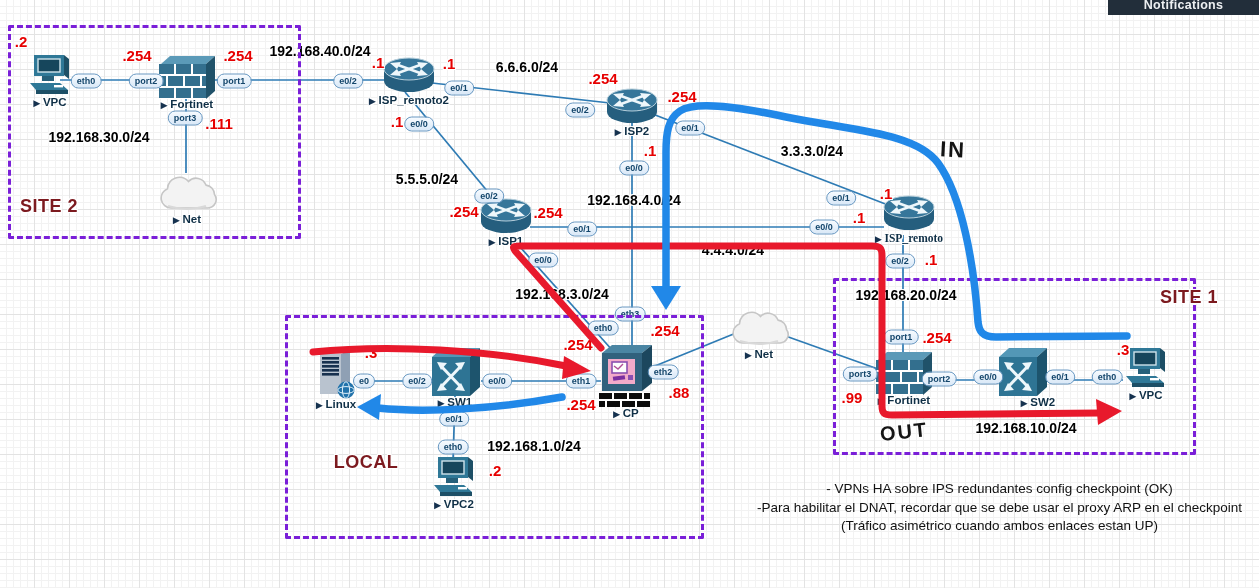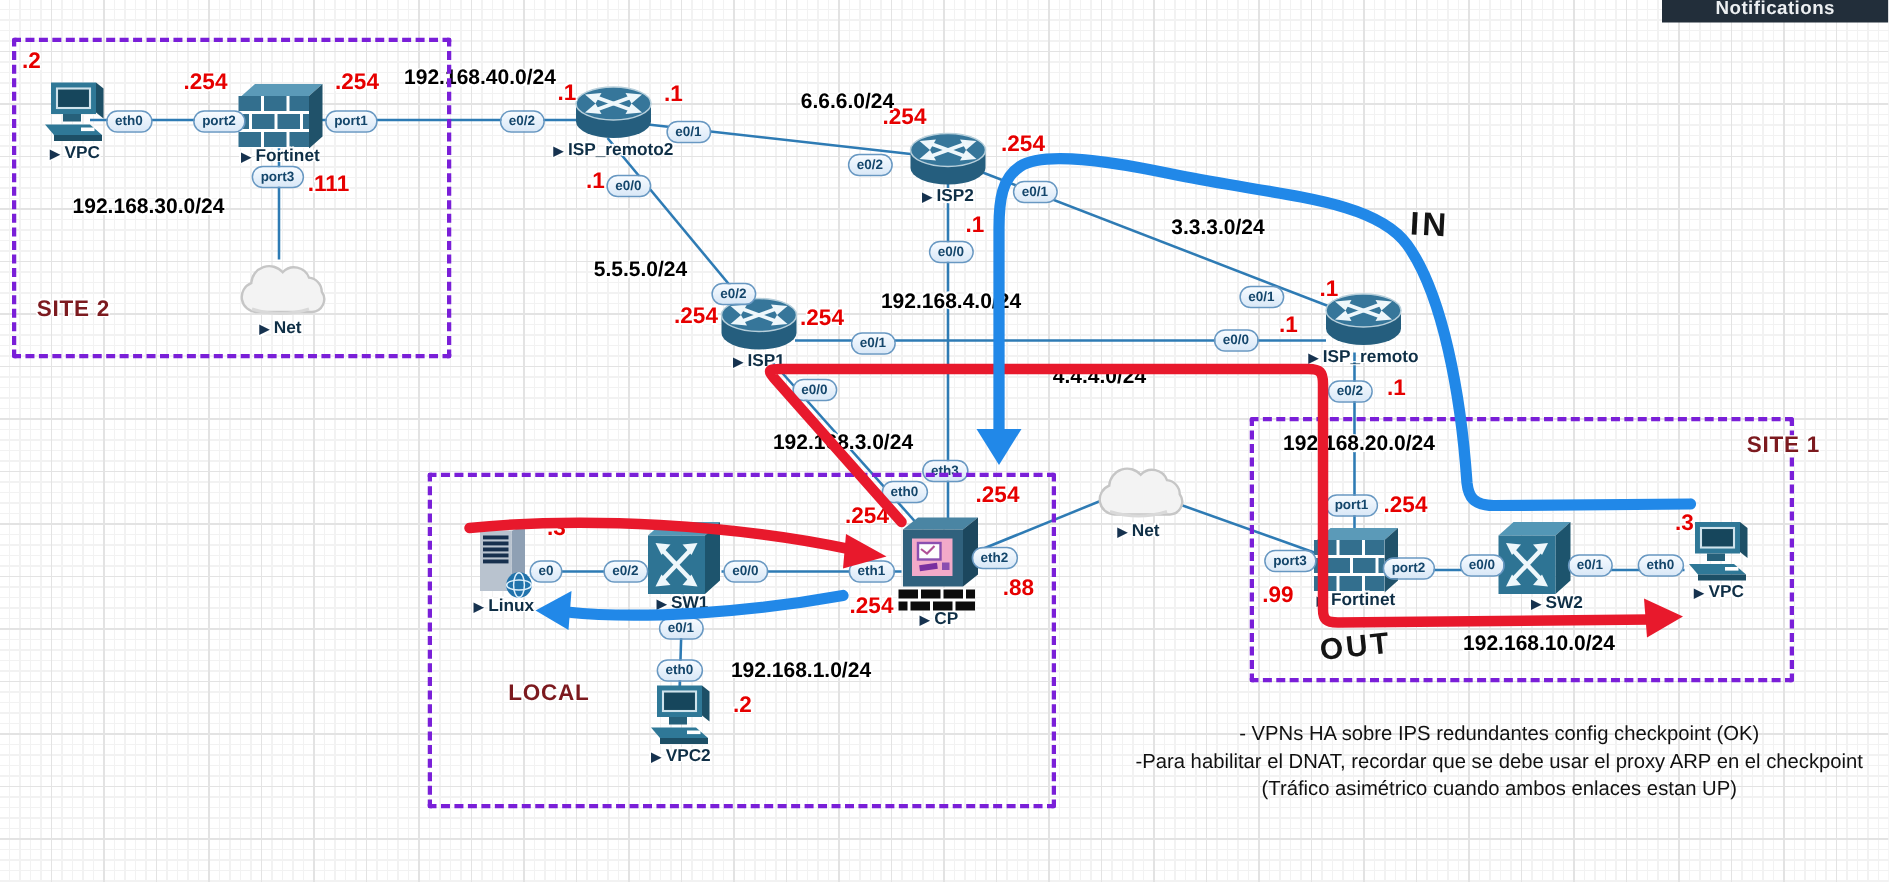--- a/index.html
+++ b/index.html
@@ -43,21 +43,21 @@
     position:absolute;z-index:3;transform:translate(-50%,-50%);white-space:nowrap;
     font-size:14px;font-weight:bold;color:var(--net-color);
     text-shadow:-1px -1px 0 #fff,1px -1px 0 #fff,-1px 1px 0 #fff,1px 1px 0 #fff;
   }
   .sitebox{
     position:absolute;z-index:4;border:3px dashed var(--site-border);
     pointer-events:none;border-radius:2px;
   }
   .sitetitle{
     position:absolute;z-index:4;transform:translate(-50%,-50%);white-space:nowrap;
-    font-size:15px;font-weight:bold;color:var(--site-title);letter-spacing:.5px;
+    font-size:18px;font-weight:bold;color:var(--site-title);letter-spacing:.5px;
     text-shadow:-1px -1px 0 #fff,1px -1px 0 #fff,-1px 1px 0 #fff,1px 1px 0 #fff;
   }
   .hand-text{
     position:absolute;z-index:6;transform:translate(-50%,-50%) rotate(3deg);
     font-weight:800;color:#141414;white-space:nowrap;
   }
   #in-label{font-size:22px;letter-spacing:2px;}
   #out-label{font-size:20px;letter-spacing:2px;transform:translate(-50%,-50%) rotate(-6deg);}
   .hred{stroke:var(--hand-red);stroke-width:7;fill:none;stroke-linecap:round;stroke-linejoin:round;}
   .fred{fill:var(--hand-red);}
@@ -196,21 +196,21 @@
               <line x1="16" y1="10" x2="38" y2="18"></line>
               <line x1="38" y1="10" x2="16" y2="18"></line>
             </g>
             <g fill="#eef7fb">
               <polygon points="8,8 19,7 15,14"></polygon>
               <polygon points="46,8 35,7 39,14"></polygon>
               <polygon points="8,20 19,21 15,14"></polygon>
               <polygon points="46,20 35,21 39,14"></polygon>
             </g>
           </svg></span></div>
-      <div class="nlabel" style="left: 909px; top: 232px;"><span class="tri">▶</span><span>ISP_remoto</span></div>
+      <div class="nlabel" style="left: 909px; top: 232px; font-family: Liberation Serif, serif;"><span class="tri">▶</span><span>ISP_remoto</span></div>
       <div class="node" style="left: 598px; top: 342px;"><span><svg viewBox="0 0 56 66" width="56" height="66">
             <polygon points="4,11 14,3 54,3 44,11" fill="#4a85a3"></polygon>
             <polygon points="44,11 54,3 54,41 44,49" fill="#1c475e"></polygon>
             <rect x="4" y="11" width="40" height="38" fill="#30617d"></rect>
             <rect x="10" y="17" width="27" height="25" fill="#f2aac9"></rect>
             <rect x="14" y="20" width="15" height="11" fill="#fdfdfd" stroke="#8a4fb0" stroke-width="1.6"></rect>
             <path d="M16 24 l4 3 5 -5" stroke="#b04f96" stroke-width="1.4" fill="none"></path>
             <rect x="15" y="34" width="12" height="4" fill="#7a2fa0" transform="rotate(-8 21 36)"></rect>
             <rect x="30" y="33" width="5" height="5" fill="#8a4fb0"></rect>
             <rect x="0" y="50" width="52" height="15" fill="#ffffff"></rect>
@@ -375,21 +375,21 @@
       <div class="iplabel" style="left: 679px; top: 392px;">.88</div>
       <div class="iplabel" style="left: 937px; top: 337px;">.254</div>
       <div class="iplabel" style="left: 852px; top: 397px;">.99</div>
       <div class="iplabel" style="left: 1123px; top: 349px;">.3</div>
       <div class="iplabel" style="left: 371px; top: 352px;">.3</div>
       <div class="iplabel" style="left: 495px; top: 470px;">.2</div>
     </div>
   <div id="netlabels">
       <div class="netlabel" style="left: 320px; top: 51px;">192.168.40.0/24</div>
       <div class="netlabel" style="left: 99px; top: 137px;">192.168.30.0/24</div>
-      <div class="netlabel" style="left: 527px; top: 67px; margin-left: 38px;">6.6.6.0/24</div>
+      <div class="netlabel" style="left: 527px; top: 67px;">6.6.6.0/24</div>
       <div class="netlabel" style="left: 427px; top: 179px;">5.5.5.0/24</div>
       <div class="netlabel" style="left: 812px; top: 151px;">3.3.3.0/24</div>
       <div class="netlabel" style="left: 634px; top: 200px;">192.168.4.0/24</div>
       <div class="netlabel" style="left: 733px; top: 250px;">4.4.4.0/24</div>
       <div class="netlabel" style="left: 562px; top: 294px;">192.168.3.0/24</div>
       <div class="netlabel" style="left: 906px; top: 295px;">192.168.20.0/24</div>
       <div class="netlabel" style="left: 534px; top: 446px;">192.168.1.0/24</div>
       <div class="netlabel" style="left: 1026px; top: 428px;">192.168.10.0/24</div>
     </div>
 

